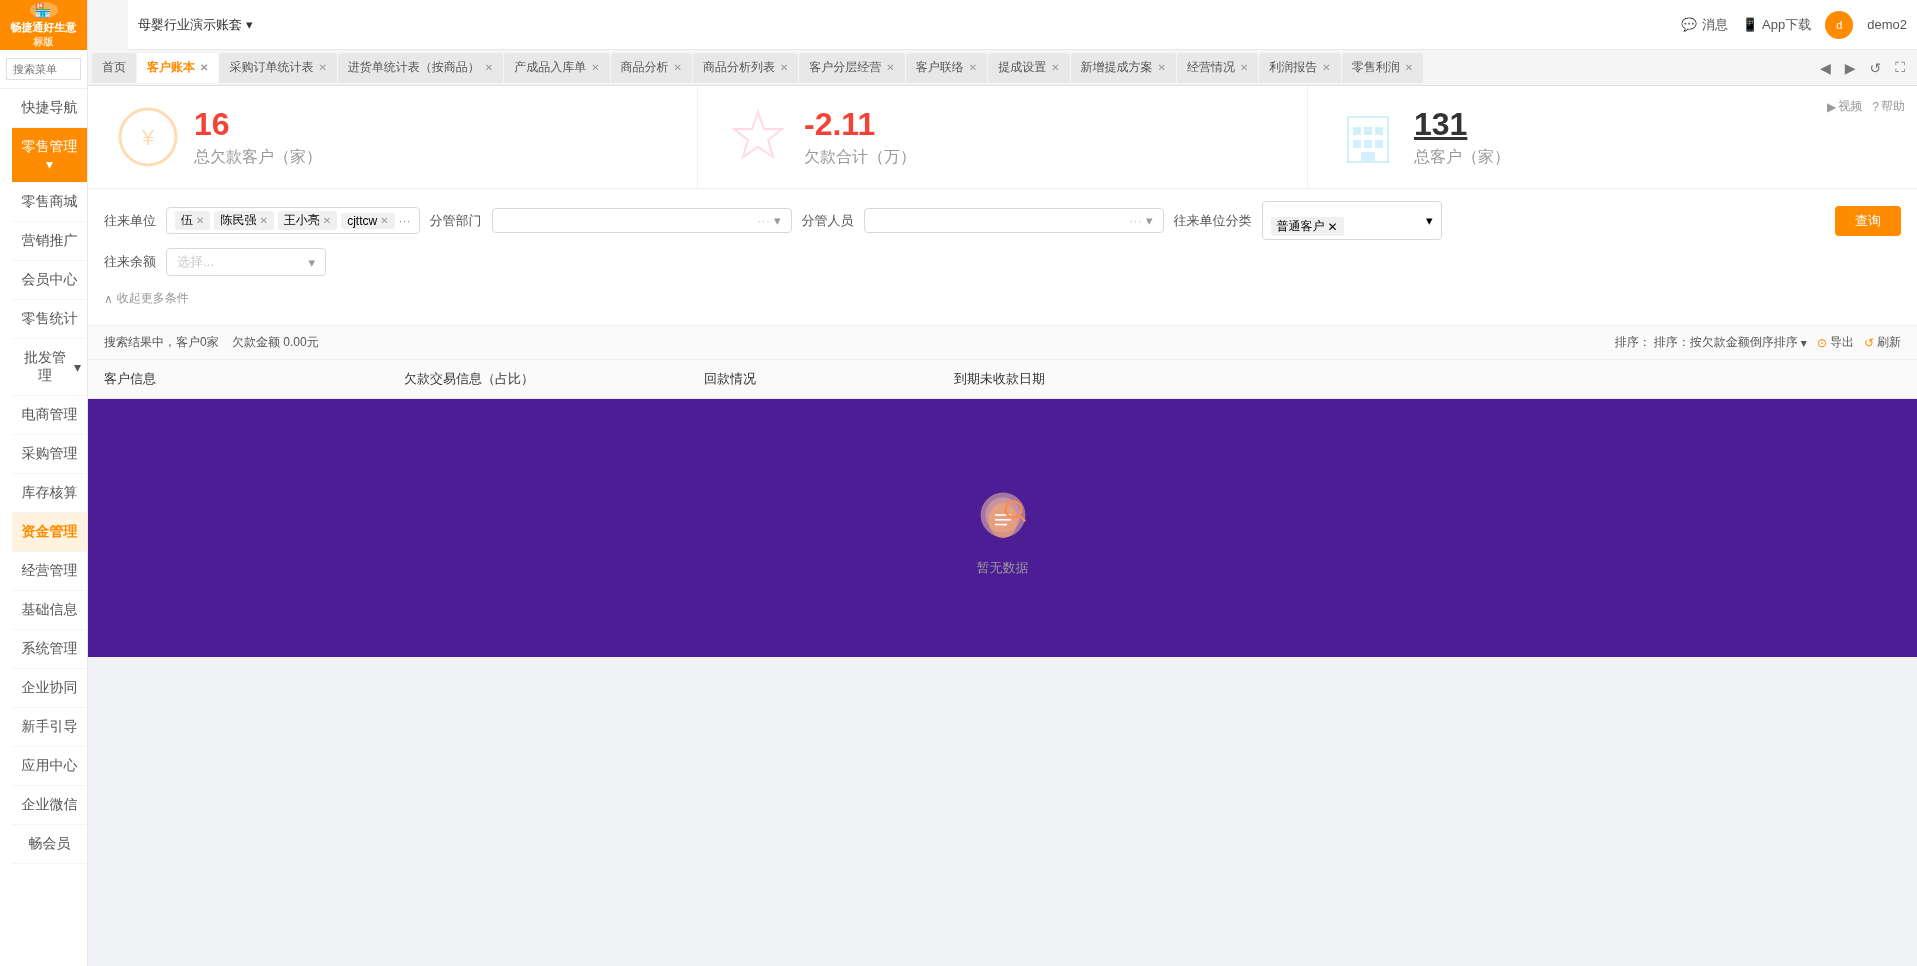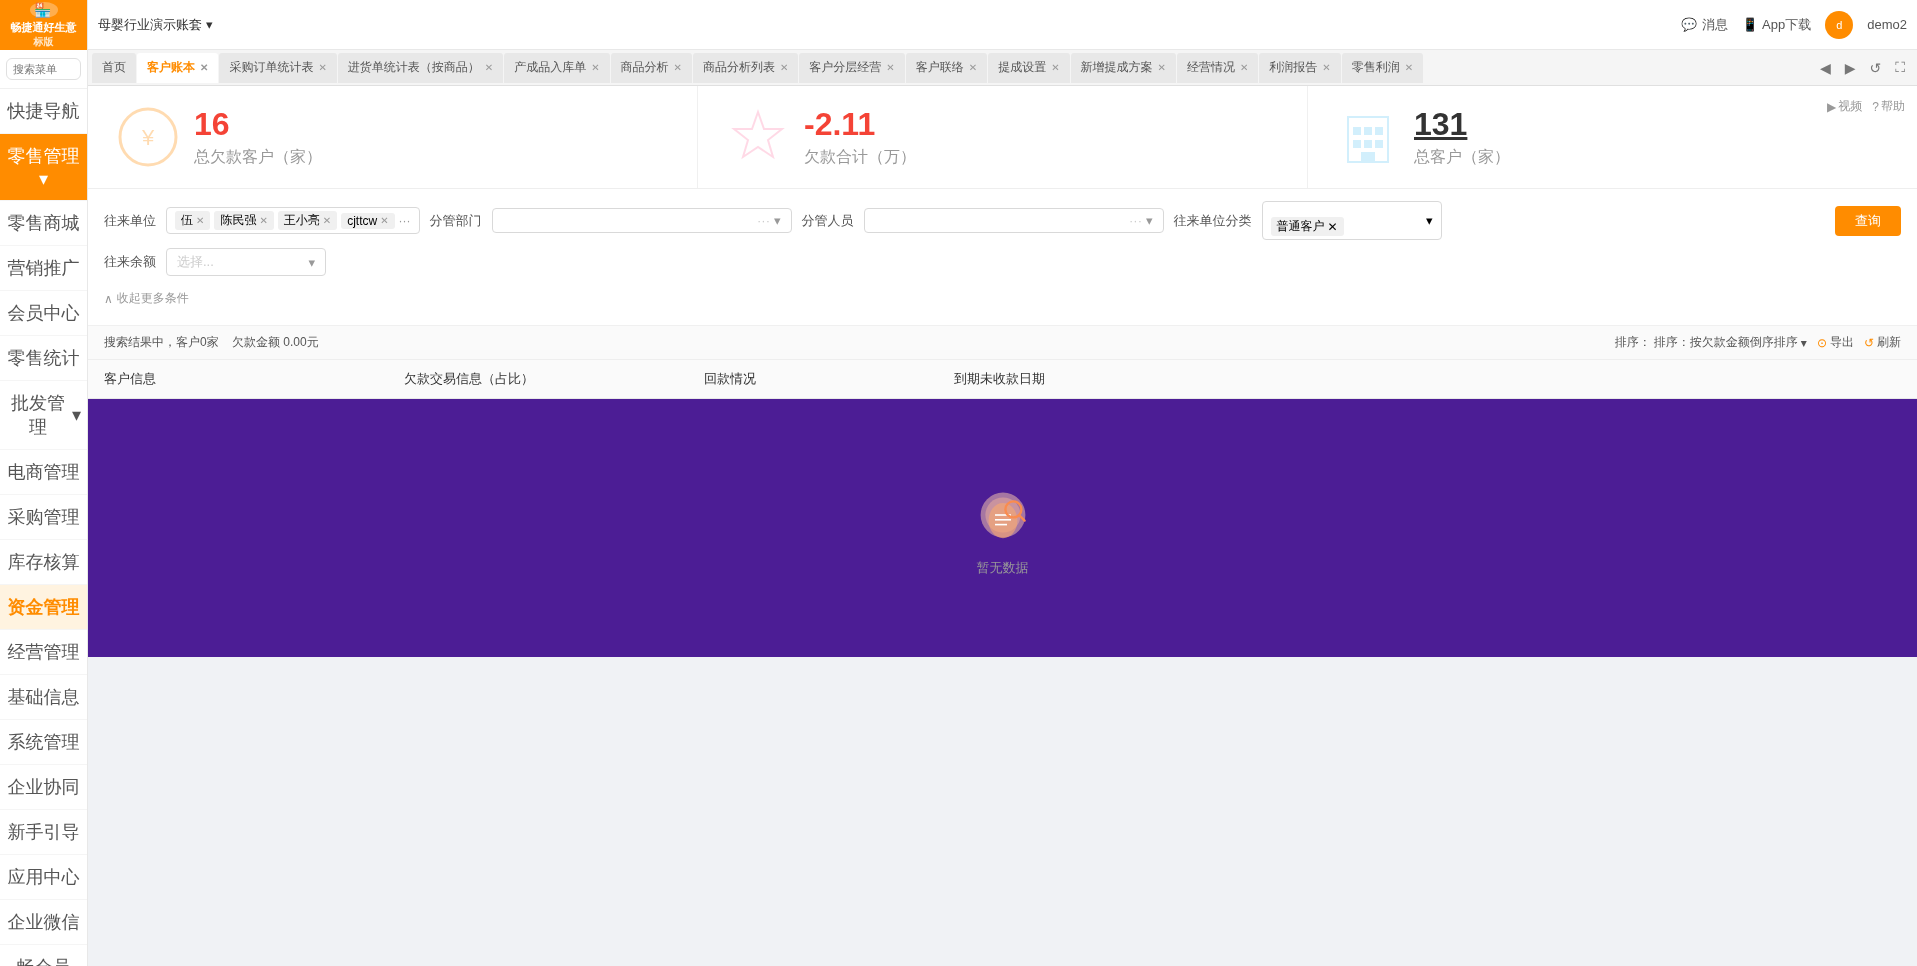--- a/index.html
+++ b/index.html
@@ -39,52 +39,54 @@
       font-size: 14px;
       margin-bottom: 2px;
     }
     .sidebar-search {
       padding: 8px 6px;
       border-bottom: 1px solid #f0f0f0;
     }
     .sidebar-search input {
       width: 100%;
       border: 1px solid #e0e0e0;
-      border-radius: 6px;
+      border-radius: 0;
       padding: 4px 6px;
       font-size: 11px;
       color: #999;
     }
     .sidebar-nav-item {
       padding: 10px 6px;
       text-align: center;
-      font-size: 18px;
+      font-size: 14px;
       color: #555;
       cursor: pointer;
       border-bottom: 1px solid #f5f5f5;
+      margin-left: 12px;
     }
     .sidebar-nav-item.active { background: #ff8c00; color: #fff; }
 
     
     .main-container {
       flex: 1;
       display: flex;
       flex-direction: column;
       overflow: hidden;
     }
 
     
     .top-header {
       height: 50px;
       background: #fff;
       border-bottom: 1px solid #e8e8e8;
       display: flex;
       align-items: center;
       padding: 4px 10px;
       justify-content: space-between;
+      margin-left: 40px;
     }
     .header-left {
       display: flex;
       align-items: center;
       gap: 10px;
     }
     .org-selector {
       display: flex;
       align-items: center;
       gap: 4px;

